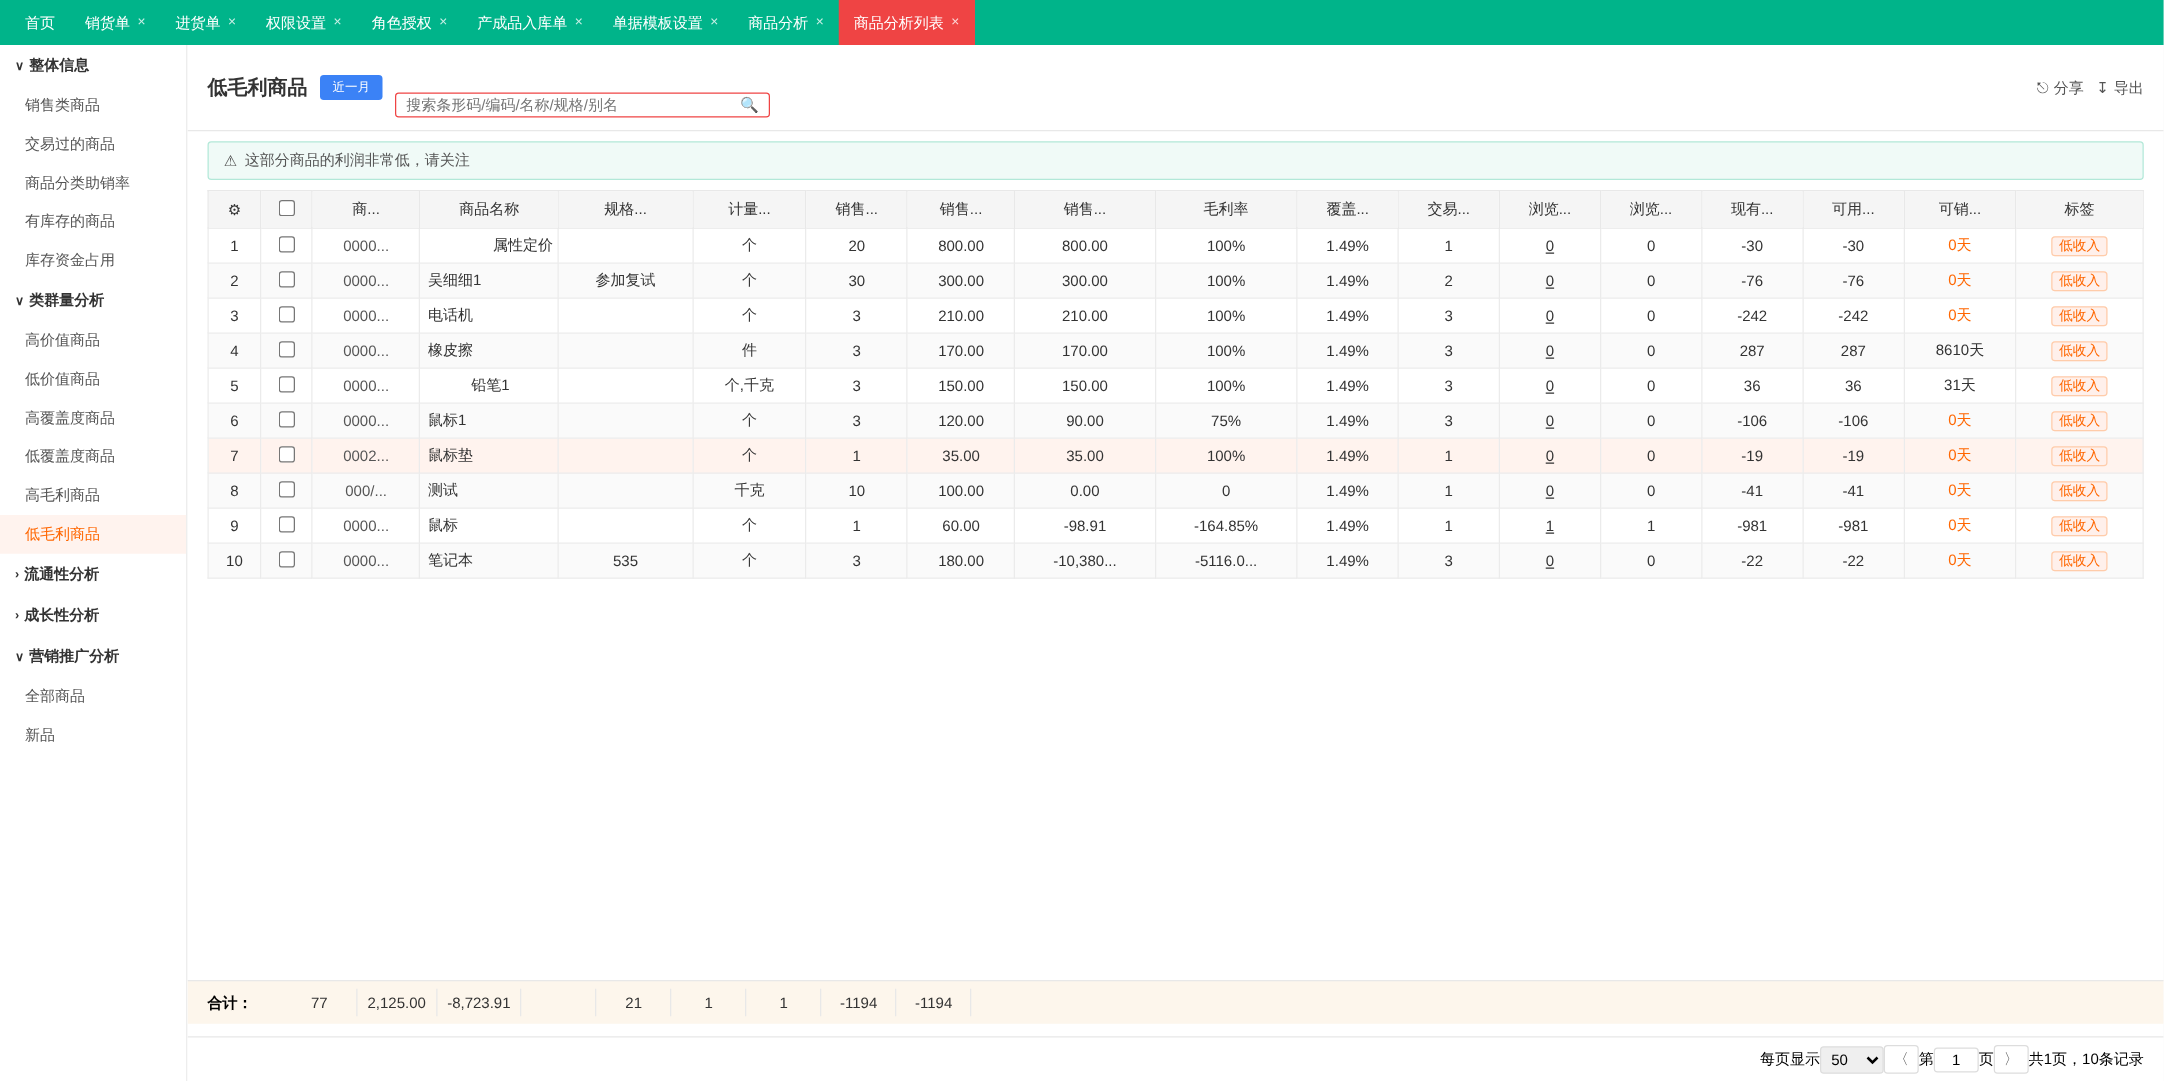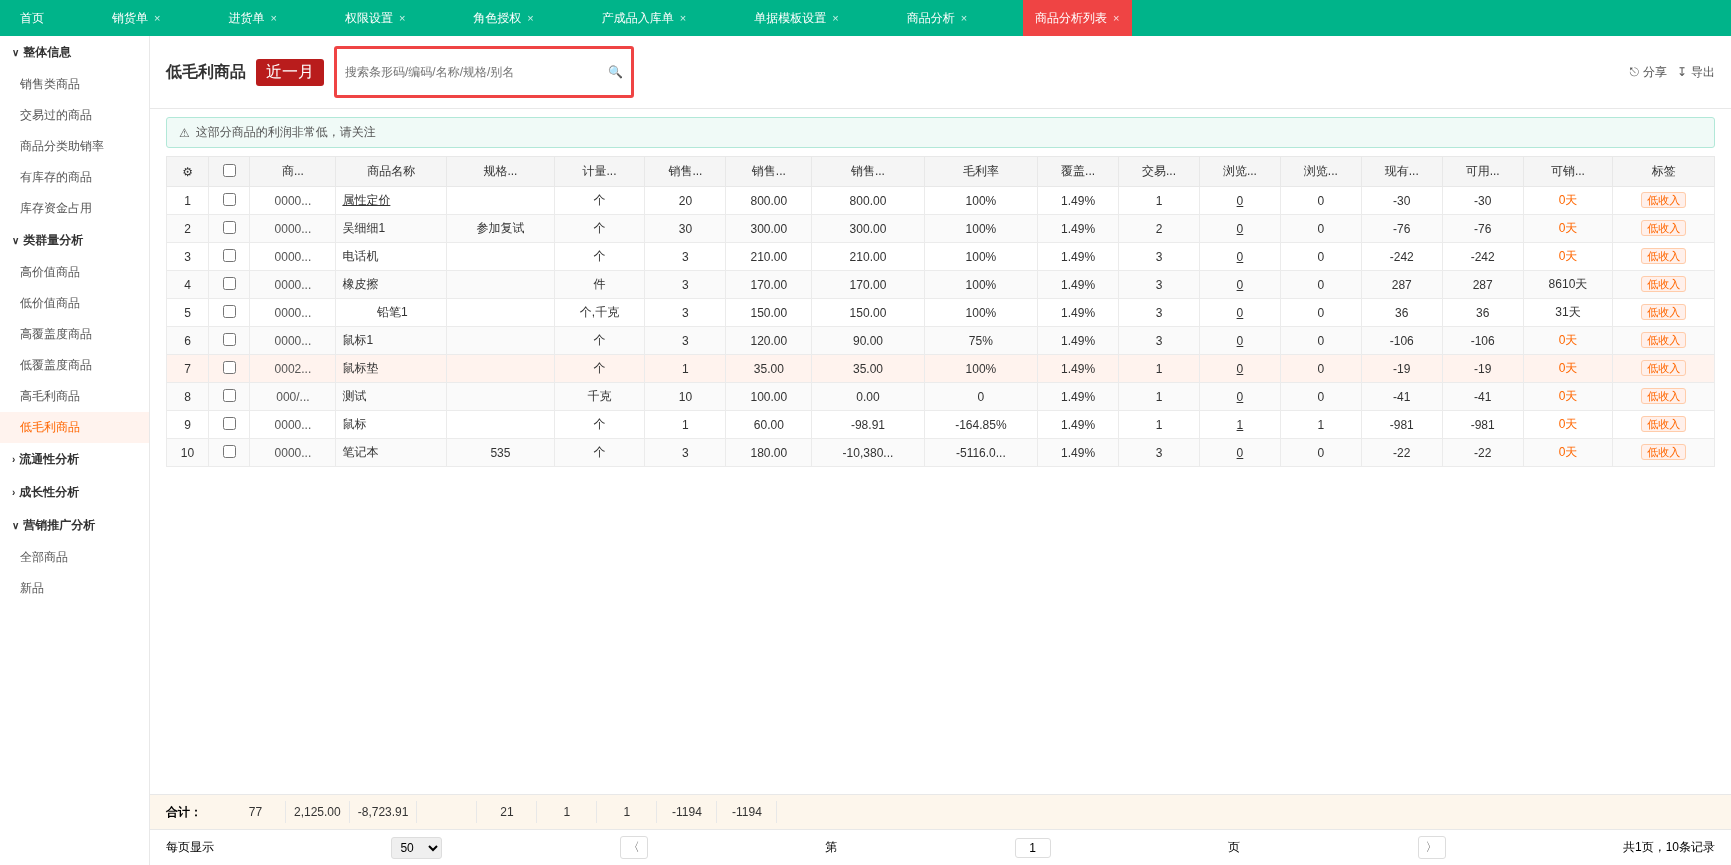--- a/index.html
+++ b/index.html
@@ -6,21 +6,20 @@
     body { background: #f5f5f5; overflow: hidden; }
 
     
     .top-nav {
       background: #00b48a;
       display: flex;
       align-items: center;
       height: 36px;
       padding: 0 8px;
       color: #fff;
-      gap: 44px;
     }
     .nav-item {
       padding: 0 12px;
       height: 36px;
       display: flex;
       align-items: center;
       cursor: pointer;
       color: #fff;
       font-size: 13px;
       white-space: nowrap;
@@ -77,36 +76,37 @@
       border-bottom: 1px solid #e8e8e8;
       gap: 10px;
       flex-shrink: 0;
     }
     .page-title {
       font-size: 16px;
       font-weight: bold;
       color: #333;
     }
     .filter-btn {
-      background: #b91c1c;
+      background: #3b82f6;
       color: #fff;
       border: none;
       border-radius: 3px;
       padding: 3px 10px;
       cursor: pointer;
-      font-size: 16px;
+      font-size: 10px;
     }
     .search-box {
       display: flex;
       align-items: center;
-      border: 3px solid #ef4444;
+      border: 1px solid #ef4444;
       border-radius: 3px;
-      padding: 16px 8px;
+      padding: 2px 8px;
       flex: 1;
       max-width: 300px;
+      margin-top: 28px;
     }
     .search-box input {
       border: none;
       outline: none;
       flex: 1;
       font-size: 12px;
       color: #999;
     }
     .header-actions {
       margin-left: auto;
@@ -202,26 +202,27 @@
       text-align: center;
       padding: 4px 8px;
       color: #333;
       border-right: 1px solid #e8e8e8;
     }
 
     
     .pagination-bar {
       display: flex;
       align-items: center;
-      justify-content: space-between;
+      justify-content: flex-end;
       padding: 6px 16px;
       border-top: 1px solid #e8e8e8;
-      gap: 22px;
+      gap: 0;
       flex-shrink: 0;
       background: #fff;
+      margin-top: 10px;
     }
     .pagination-bar select {
       border: 1px solid #ddd;
       border-radius: 3px;
       padding: 2px 4px;
     }
     .page-nav-btn {
       border: 1px solid #ddd;
       background: #fff;
       padding: 2px 7px;
@@ -400,21 +401,21 @@
             <th><span>可用...</span></th>
             <th><span>可销...</span></th>
             <th><span>标签</span></th>
           </tr>
         </thead>
         <tbody id="table-body">
         <tr>
       <td>1</td>
       <td><input type="checkbox" style=""></td>
       <td class="col-code">0000...</td>
-      <td style="text-align:left;padding-left:6px;cursor:pointer;text-decoration:underline;">属性定价</td>
+      <td style="text-align:right;padding-left:6px;cursor:pointer;">属性定价</td>
       <td></td>
       <td>个</td>
       <td>20</td>
       <td>800.00</td>
       <td>800.00</td>
       <td>100%</td>
       <td>1.49%</td>
       <td>1</td>
       <td><span class="underline-val">0</span></td>
       <td>0</td>

